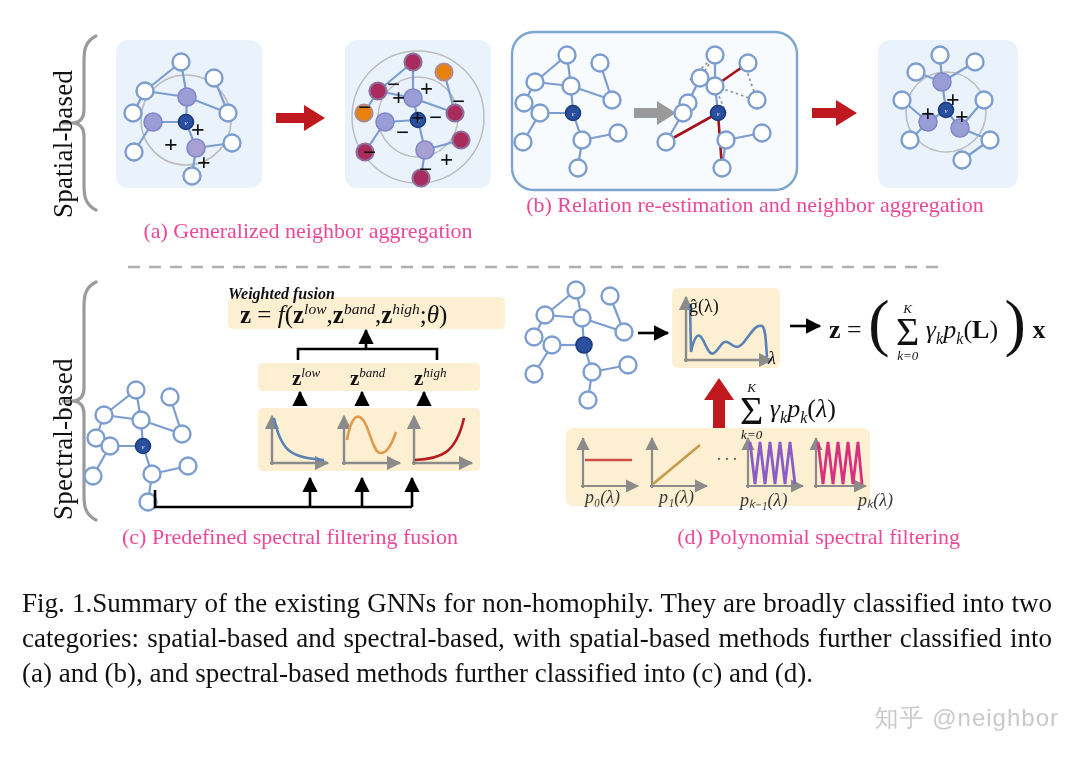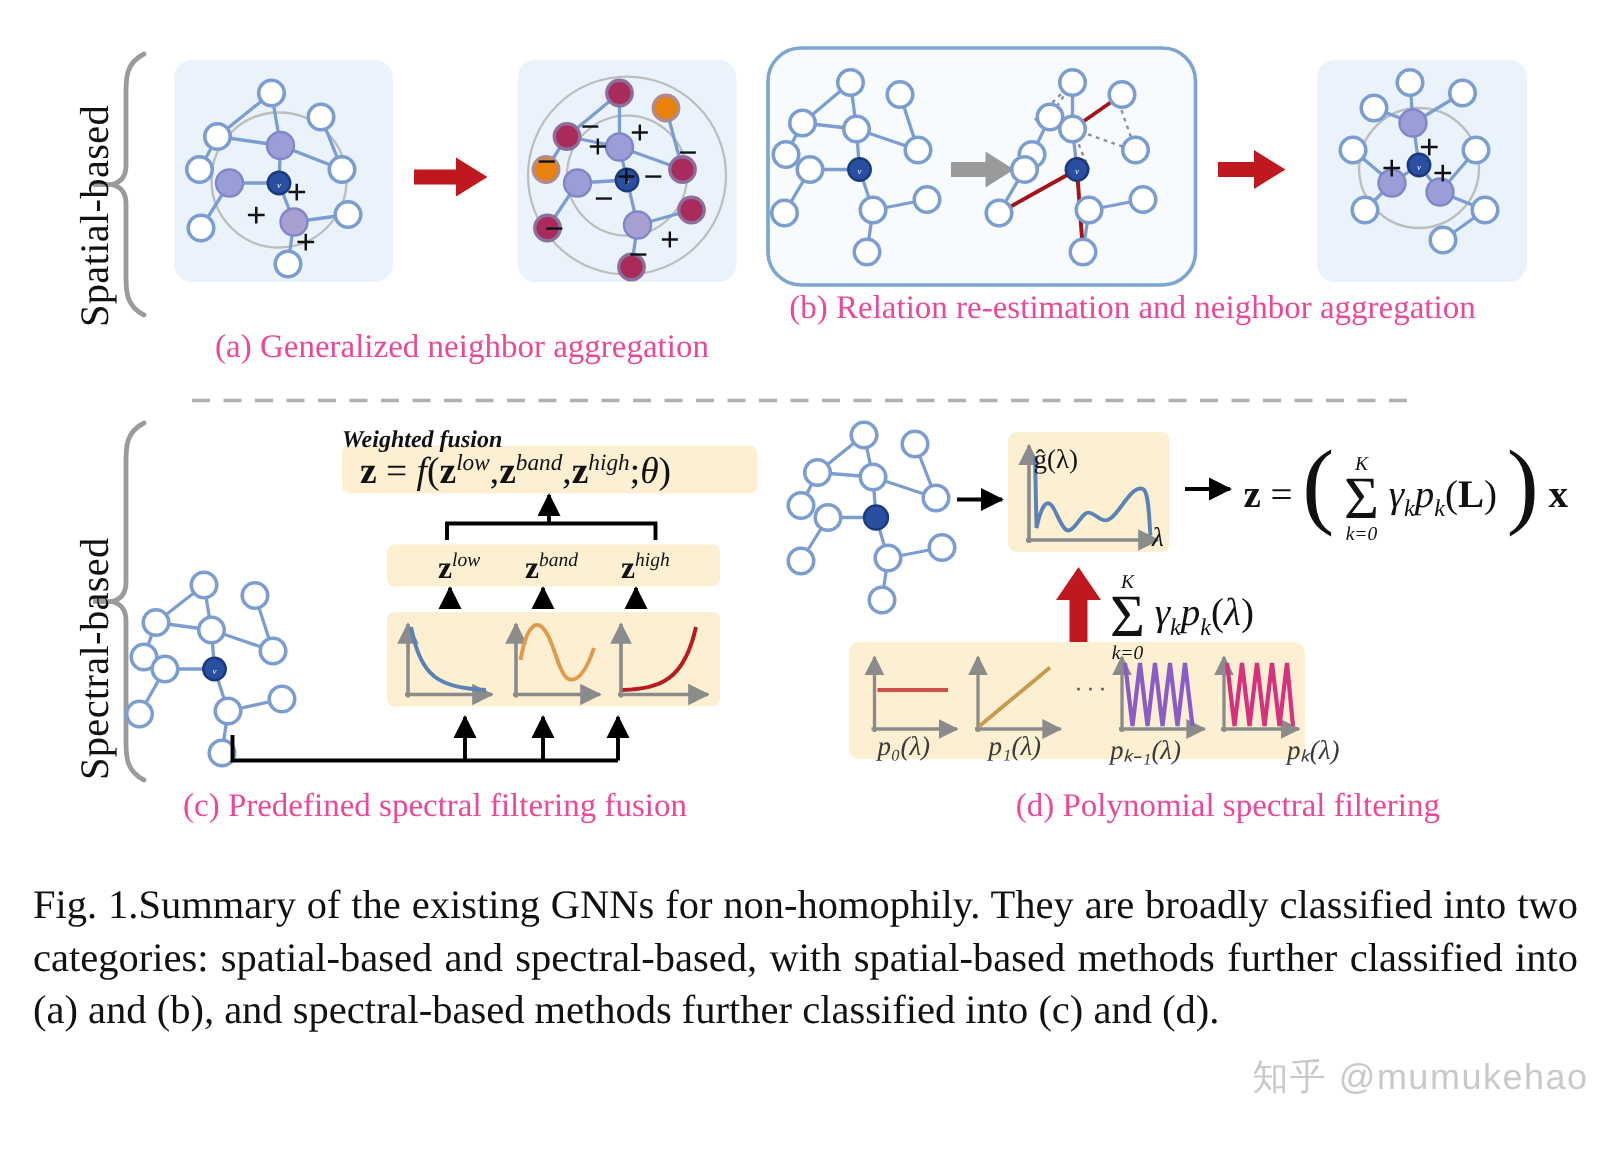--- a/index.html
+++ b/index.html
@@ -482,13 +482,13 @@
 <div class="math" style="left:585px;top:487px;font-size:18px;font-style:italic;color:#3a3a3a;">p₀(λ)</div>
 <div class="math" style="left:659px;top:487px;font-size:18px;font-style:italic;color:#3a3a3a;">p₁(λ)</div>
 <div class="math" style="left:716px;top:449px;font-size:18px;color:#6b6b6b;letter-spacing:2px;">···</div>
 <div class="math" style="left:740px;top:487px;font-size:18px;font-style:italic;color:#3a3a3a;">pₖ₋₁(λ)</div>
 <div class="math" style="left:814px;top:487px;font-size:18px;font-style:italic;color:#3a3a3a;margin-left:44px;">pₖ(λ)</div>
 
 <div id="figcap">
   <span class="lead">Fig. 1.</span><span>Summary of the existing GNNs for non-homophily. They are broadly classified into two categories: spatial-based and spectral-based, with spatial-based methods further classified into (a) and (b), and spectral-based methods further classified into (c) and (d).</span>
 </div>
 
-<div id="watermark">知乎 @mumukehao</div>
+<div id="watermark">知乎 @neighbor</div>
 
 </body></html>

